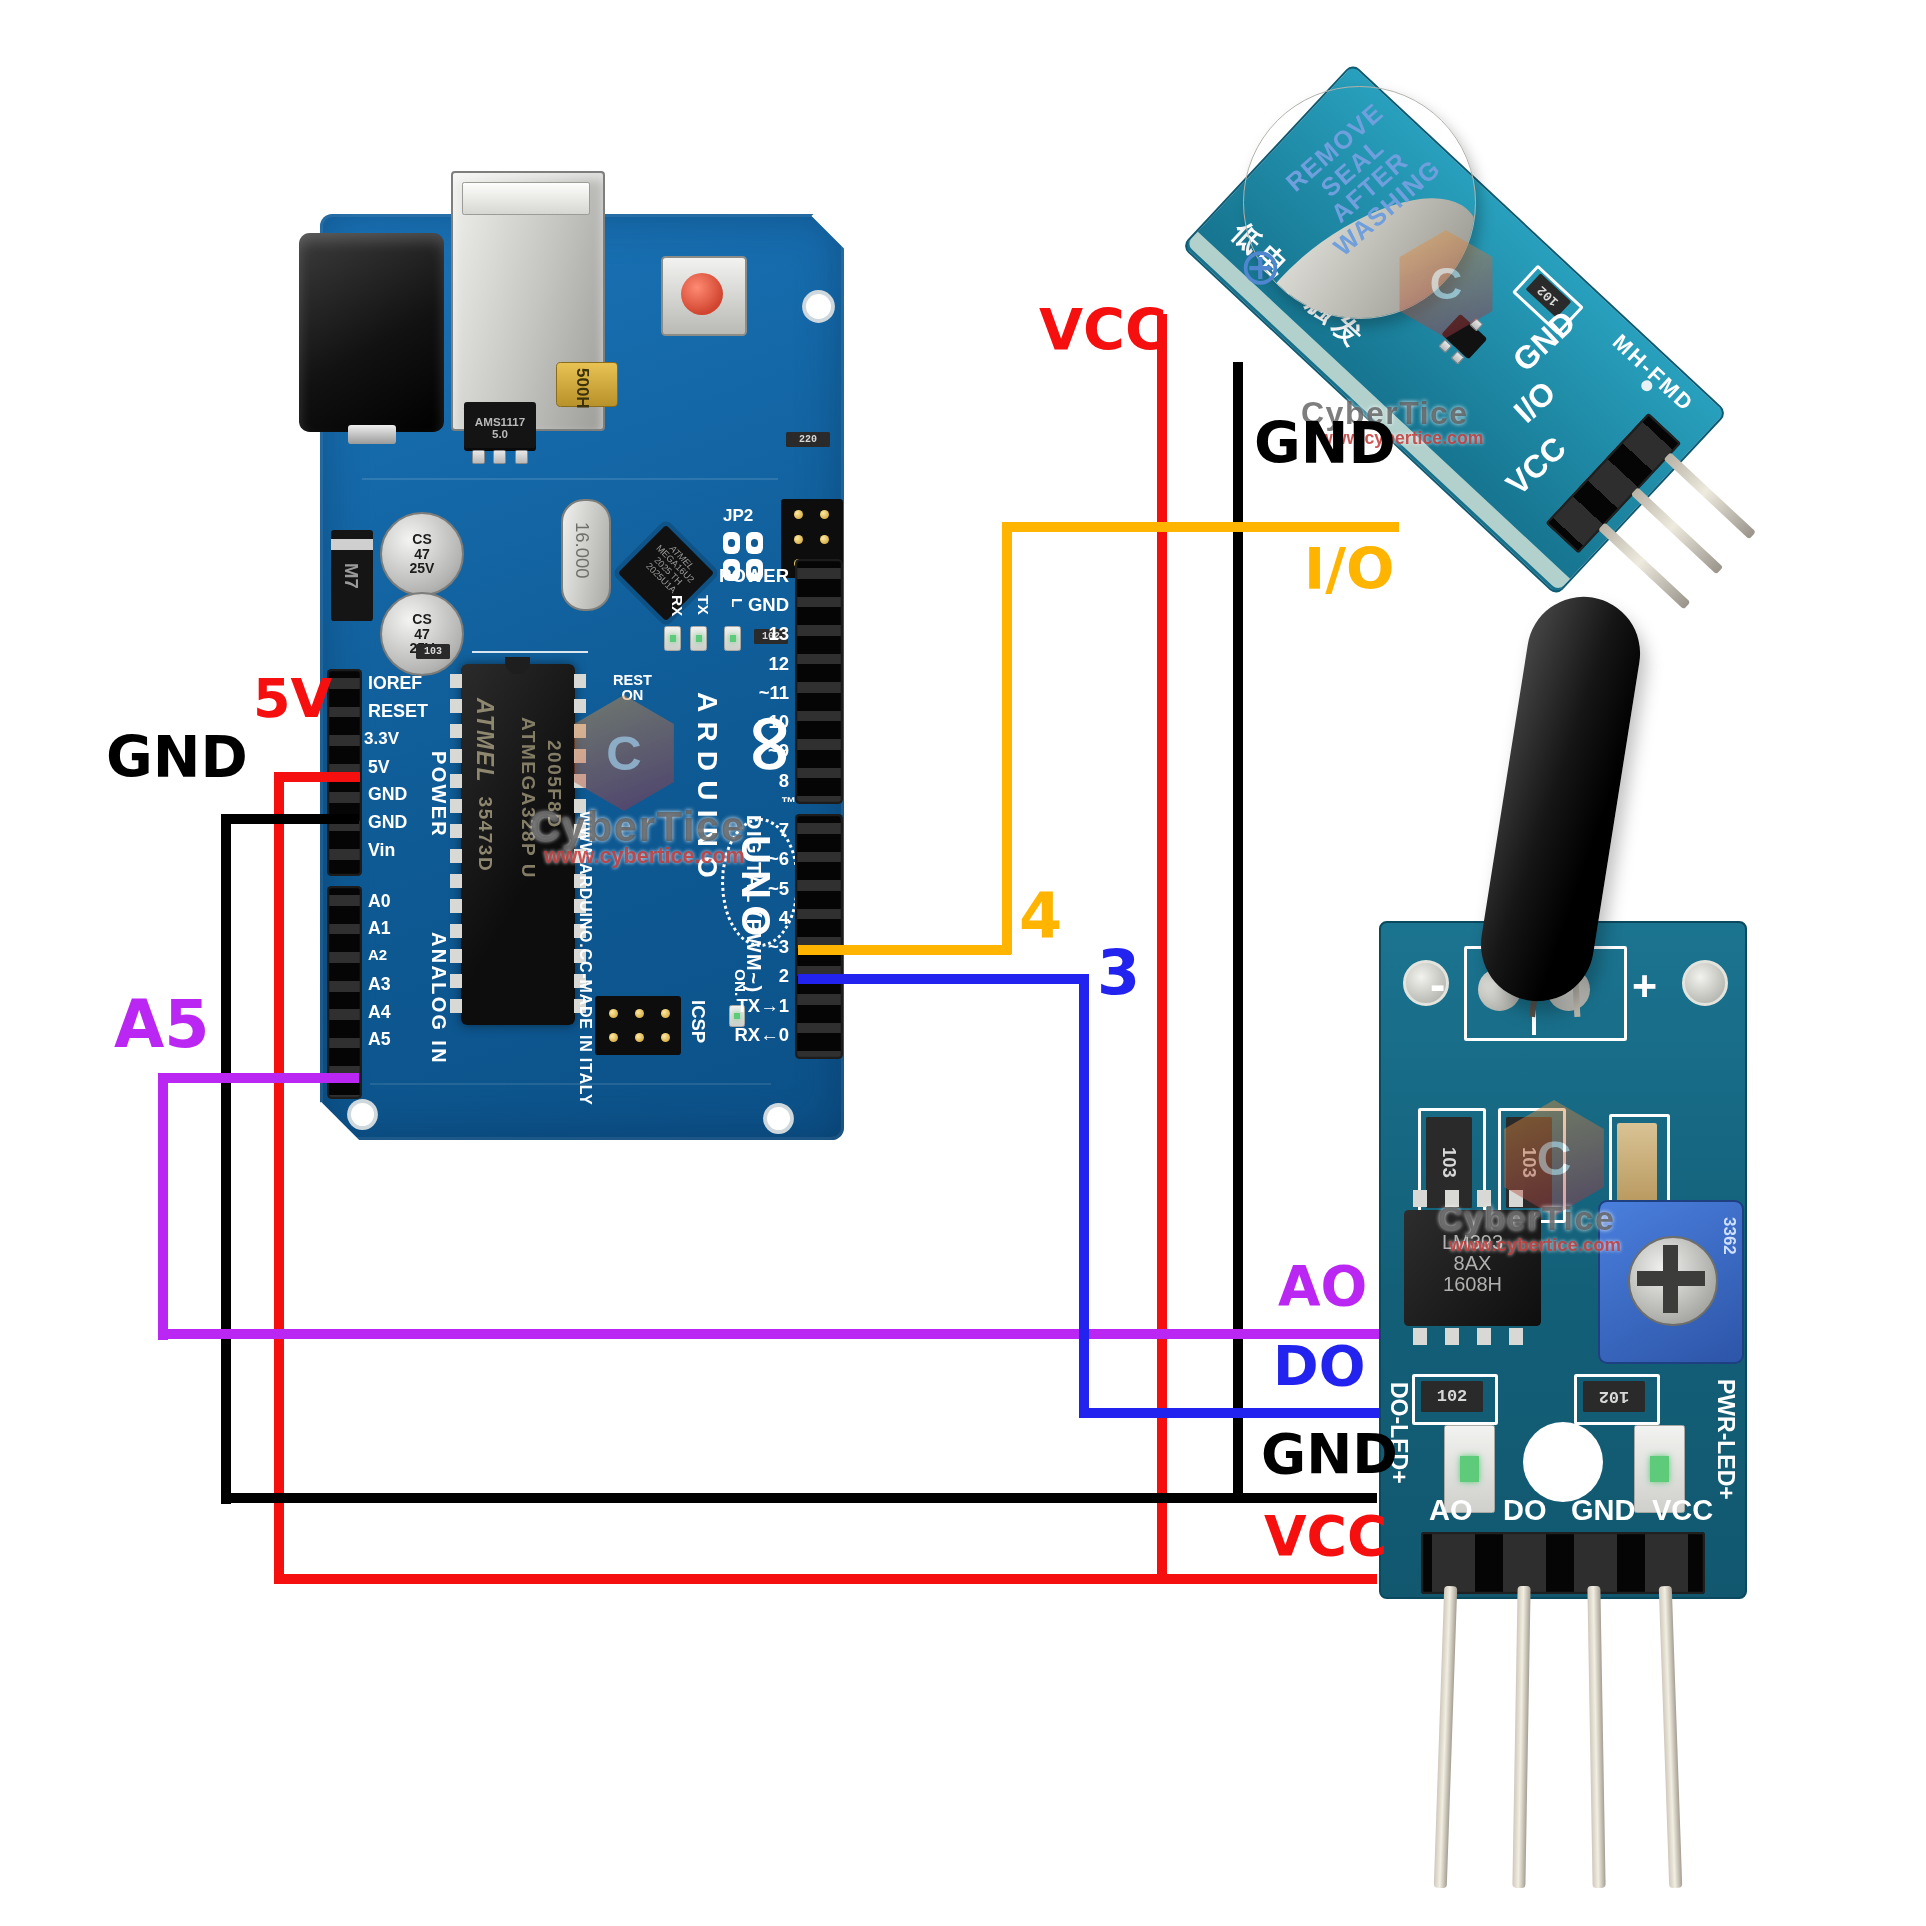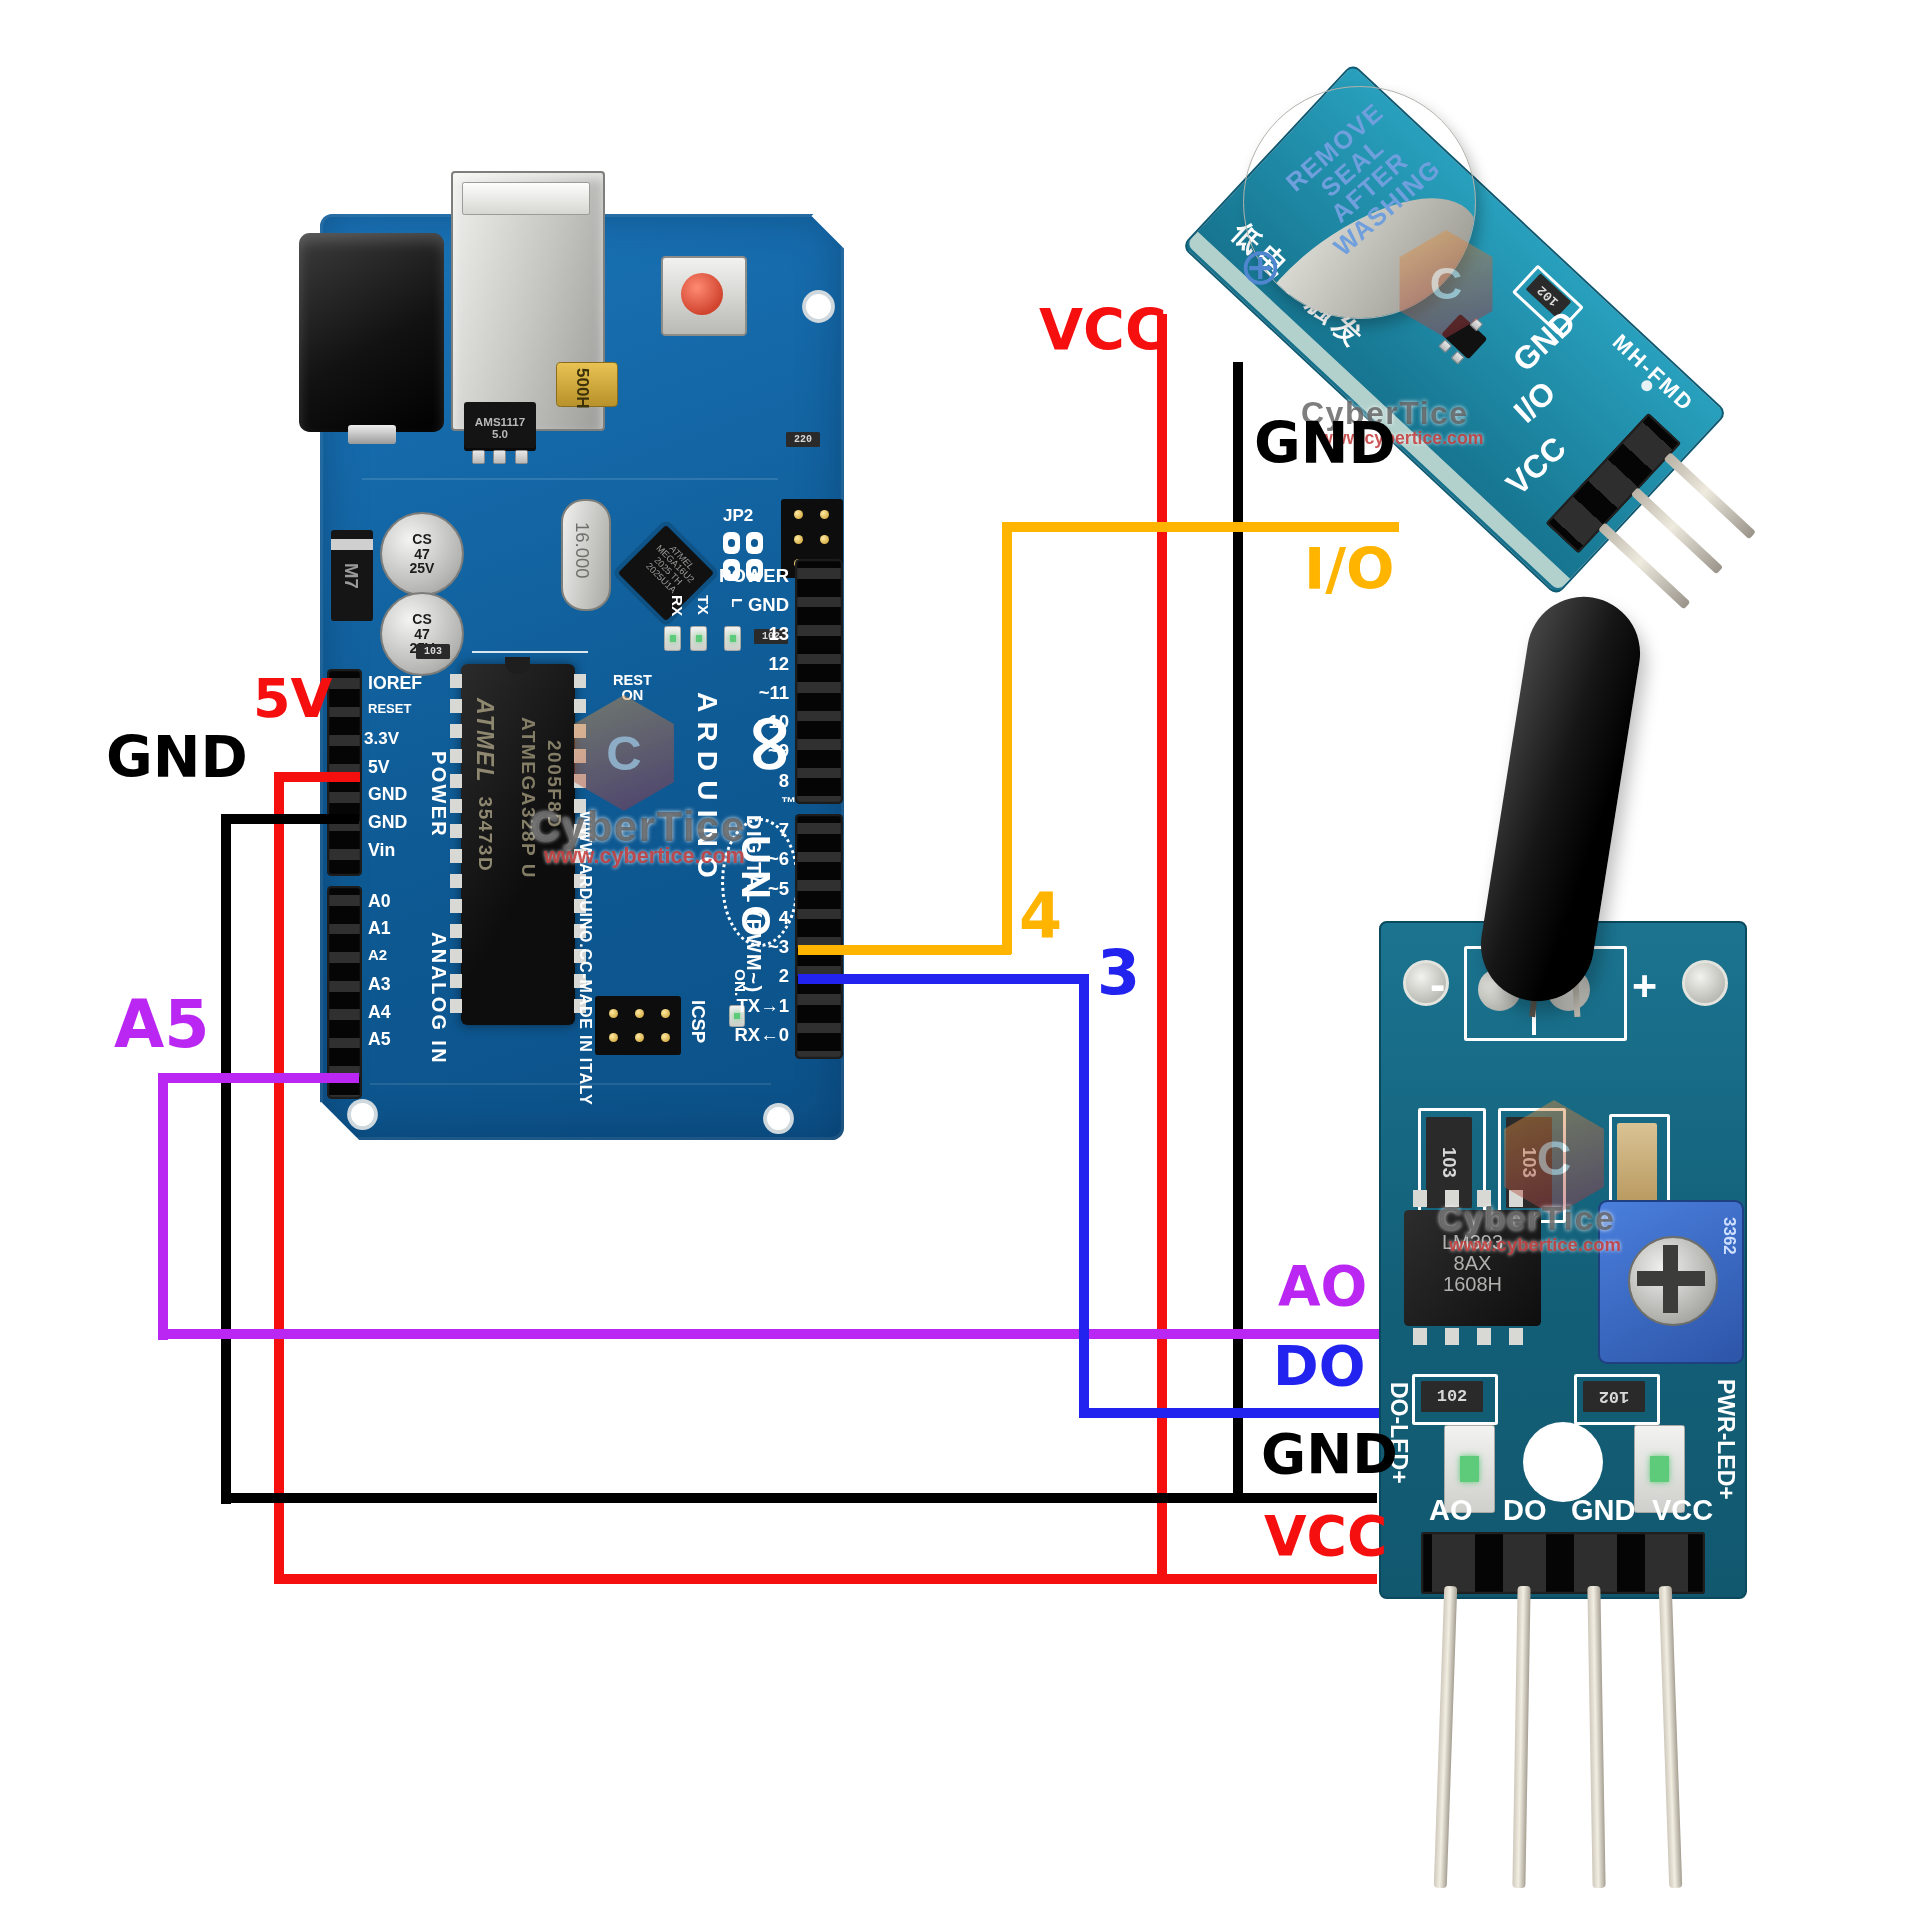--- a/index.html
+++ b/index.html
@@ -144,21 +144,21 @@
     </div>
   <div class="ledchip" style="left:724px;top:626px;width:15.4px;height:23px;">
       <div class="ledgreen"></div>
     </div>
   <div class="smdk" style="left:754px;top:629px;width:34px;height:15.4px;font-size:10px;">
       <span>102</span>
     </div>
   <div class="smdk" style="left:416px;top:644px;width:34px;height:15.4px;font-size:10px;">
       <span>103</span>
     </div>
-  <div class="smdk" style="left:786px;top:432px;width:34px;height:15.4px;font-size:10px;">
+  <div class="smdk" style="left:786px;top:432px;width:44px;height:15.4px;font-size:10px;">
       <span>220</span>
     </div>
 
   <div class="t silk" style="left:613px;top:673px;font-size:14.6px;text-align:center;">
     <div>REST</div>
       <div>ON</div>
   </div>
 
   <div class="abs" style="left:461px;top:664px;width:114px;height:361px;background:linear-gradient(120deg,#2b2b2b,#0d0d0d 60%);border-radius:6.2px;box-shadow:0 0 10.8px rgba(0,0,0,.5);"></div>
   <div class="abs" style="left:450px;top:674px;width:11.6px;height:343px;background:repeating-linear-gradient(180deg,#d8d8d4 0 14px,transparent 14px 25px);"></div>
@@ -194,21 +194,21 @@
   <div class="t vt silk" style="left:689px;top:1000px;font-size:18.5px;">ICSP</div>
   <div class="t vt silk" style="left:732px;top:969px;font-size:15.4px;">ON.</div>
   <div class="ledchip" style="left:729px;top:1005px;width:14px;height:20px;">
       <div class="ledgreen"></div>
     </div>
 
   <div class="hdr" style="left:327px;top:669px;width:35px;height:207px;"></div>
   <div class="hdr" style="left:327px;top:886px;width:35px;height:213px;"></div>
 
   <div class="pinrow" style="left:368px;top:673px;font-size:17.7px;">IOREF</div>
-  <div class="pinrow" style="left:368px;top:701px;font-size:13px;">RESET</div>
+  <div class="pinrow" style="left:368px;top:701px;font-size:18px;">RESET</div>
   <div class="pinrow" style="left:364px;top:729px;font-size:17px;">3.3V</div>
   <div class="pinrow" style="left:368px;top:757px;font-size:17.7px;">5V</div>
   <div class="pinrow" style="left:368px;top:784px;font-size:17.7px;">GND</div>
   <div class="pinrow" style="left:368px;top:812px;font-size:17.7px;">GND</div>
   <div class="pinrow" style="left:368px;top:840px;font-size:17.7px;">Vin</div>
   <div class="t vt silk" style="left:428px;top:751px;font-size:20px;letter-spacing:2.3px;height:123px;">POWER</div>
 
   <div class="pinrow" style="left:368px;top:891px;font-size:17.7px;">A0</div>
   <div class="pinrow" style="left:368px;top:918px;font-size:17.7px;">A1</div>
   <div class="pinrow" style="left:368px;top:946px;font-size:15px;">A2</div>

